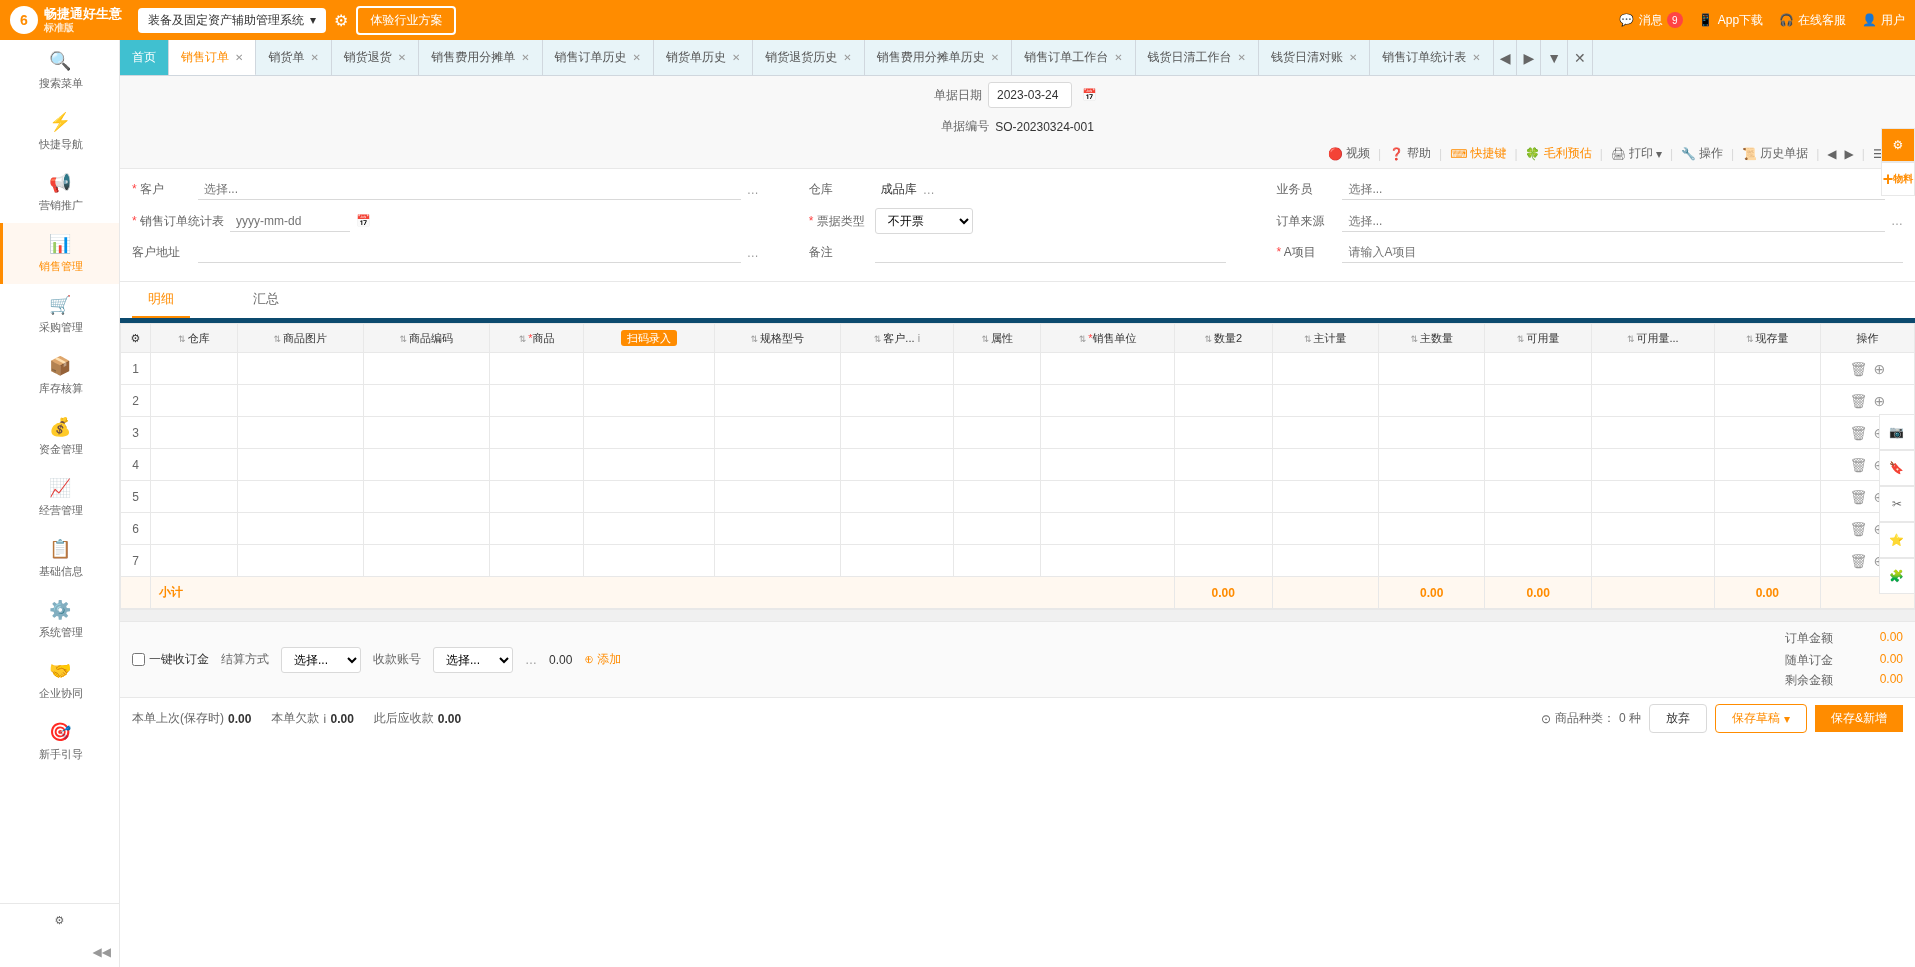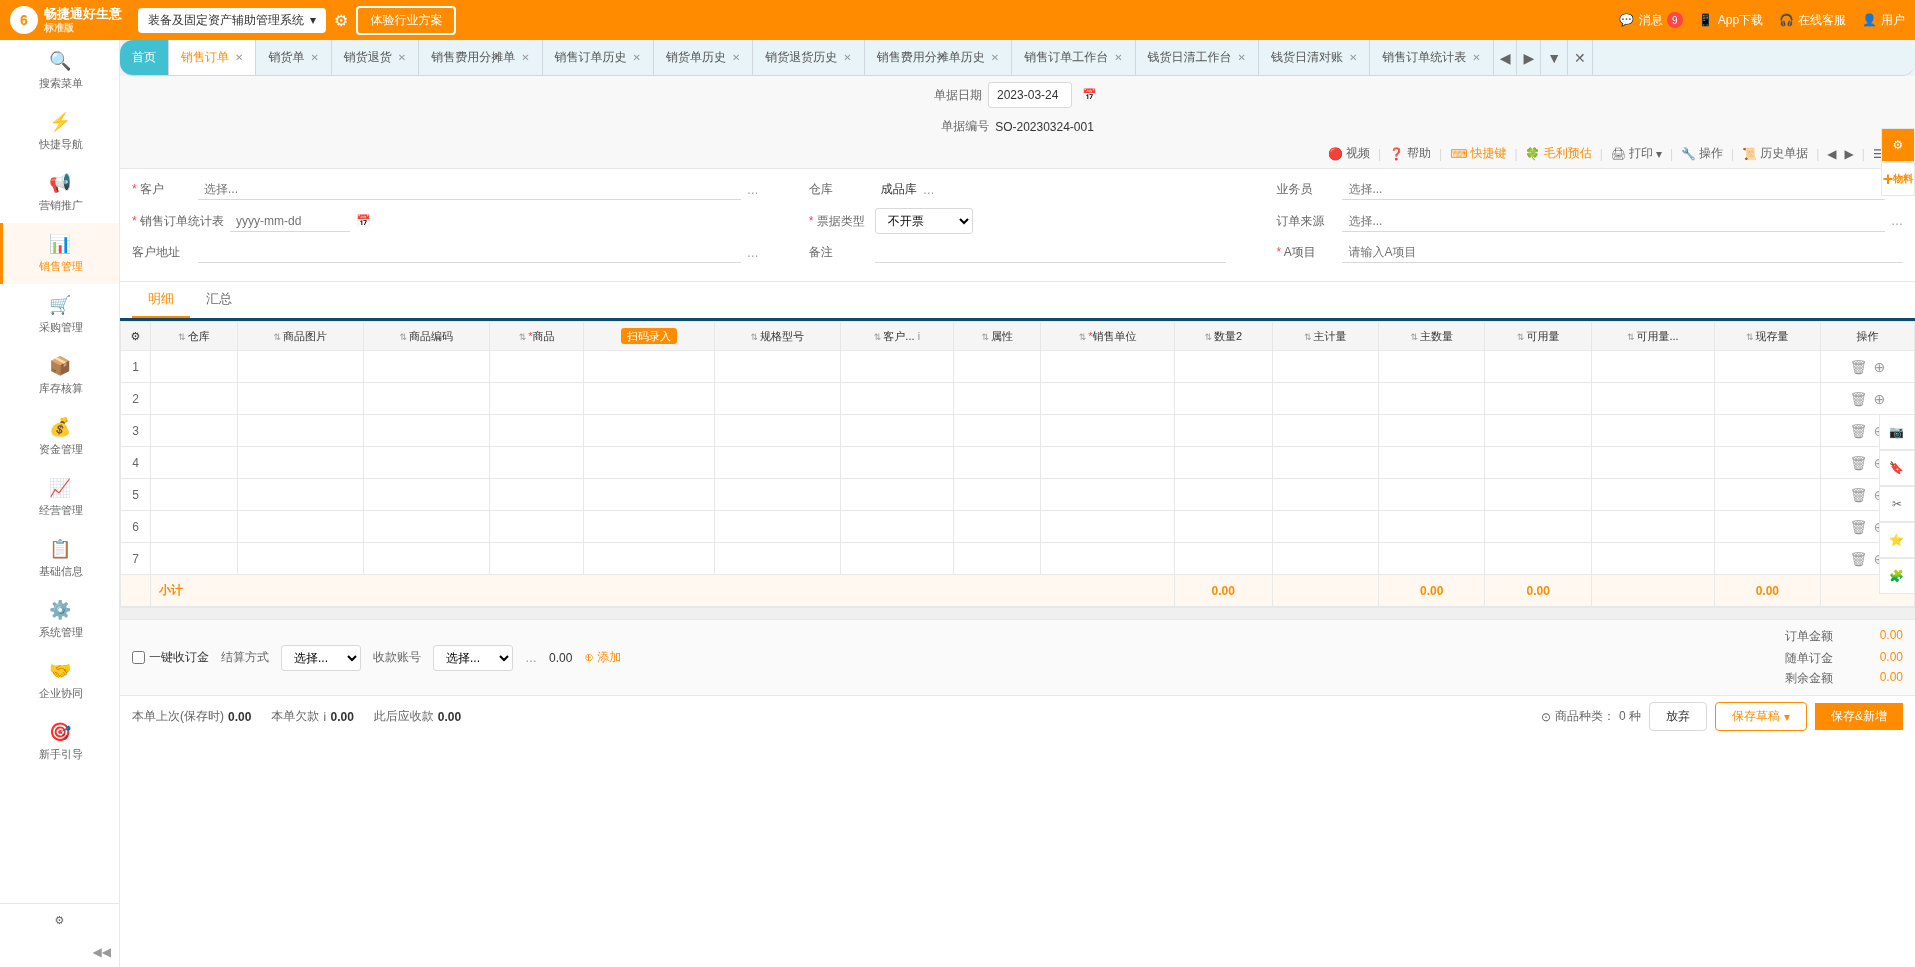--- a/index.html
+++ b/index.html
@@ -26,21 +26,21 @@
     .sidebar-item.active { color: #ff8c00; background: #fff7f0; border-left: 3px solid #ff8c00; }
     .sidebar-icon { font-size: 18px; }
     .sidebar-bottom { margin-top: auto; border-top: 1px solid #e8e8e8; }
     .sidebar-settings { display: flex; flex-direction: column; align-items: center; padding: 10px 0; cursor: pointer; color: #666; font-size: 11px; gap: 4px; }
     .sidebar-collapse { display: flex; justify-content: flex-end; padding: 8px; cursor: pointer; color: #999; }
 
     
     .content-area { flex: 1; display: flex; flex-direction: column; overflow: hidden; }
     
     
-    .tab-bar { height: 36px; background: #e8f4f8; display: flex; align-items: center; overflow: hidden; border-bottom: 1px solid #d0d7de; border-radius: 13px; }
+    .tab-bar { height: 36px; background: #e8f4f8; display: flex; align-items: center; overflow: hidden; border-bottom: 1px solid #d0d7de; }
     .tab-item { height: 36px; padding: 0 12px; display: flex; align-items: center; gap: 4px; cursor: pointer; color: #555; font-size: 12px; white-space: nowrap; border-right: 1px solid #d0d7de; background: #e8f4f8; }
     .tab-item.active { background: white; color: #ff8c00; border-bottom: 2px solid white; margin-bottom: -1px; }
     .tab-item:first-child { background: #40c0d0; color: white; }
     .tab-close { color: #999; font-size: 10px; margin-left: 2px; }
     .tab-nav-btn { padding: 0 6px; cursor: pointer; color: #666; font-size: 14px; height: 36px; display: flex; align-items: center; border-right: 1px solid #d0d7de; }
 
     
     .page-content { flex: 1; overflow: auto; background: white; }
     
     
@@ -58,21 +58,21 @@
     .form-row { display: flex; align-items: center; margin-bottom: 8px; gap: 10px; }
     .form-label { color: #666; font-size: 12px; white-space: nowrap; min-width: 60px; }
     .form-label.required::before { content: '* '; color: #ff4444; }
     .form-control { border: none; border-bottom: 1px solid #d9d9d9; padding: 3px 6px; font-size: 12px; color: #999; background: transparent; min-width: 120px; }
     .form-dots { color: #999; cursor: pointer; }
     .form-section { display: flex; align-items: center; gap: 6px; flex: 1; }
     .form-select { border: 1px solid #d9d9d9; border-radius: 3px; padding: 3px 8px; font-size: 12px; background: white; min-width: 80px; height: 26px; }
     .date-input { border: none; border-bottom: 1px solid #d9d9d9; padding: 3px 6px; font-size: 12px; color: #999; background: transparent; width: 120px; }
     
     
-    .sub-tabs { display: flex; align-items: flex-end; border-bottom: 3px solid #0c4a6e; padding: 0 12px; background: white; }
+    .sub-tabs { display: flex; align-items: flex-end; border-bottom: 5px solid #0c4a6e; padding: 0 12px; background: white; gap: 47px; }
     .sub-tab { padding: 8px 16px; cursor: pointer; color: #666; font-size: 13px; border-bottom: 2px solid transparent; }
     .sub-tab.active { color: #ff8c00; border-bottom: 2px solid #ff8c00; }
     
     
     .data-table-container { overflow: auto; flex: 1; }
     .data-table { width: 100%; border-collapse: collapse; min-width: 1200px; }
     .data-table th { background: #f5f5f5; border: 1px solid #e8e8e8; padding: 6px 8px; text-align: center; font-weight: normal; color: #333; font-size: 11px; white-space: nowrap; position: sticky; top: 0; z-index: 1; }
     .data-table th .sort-icon { color: #999; font-size: 9px; margin-right: 2px; }
     .data-table td { border: 1px solid #e8e8e8; padding: 4px 8px; text-align: center; font-size: 12px; height: 32px; }
     .row-num { color: #666; }

